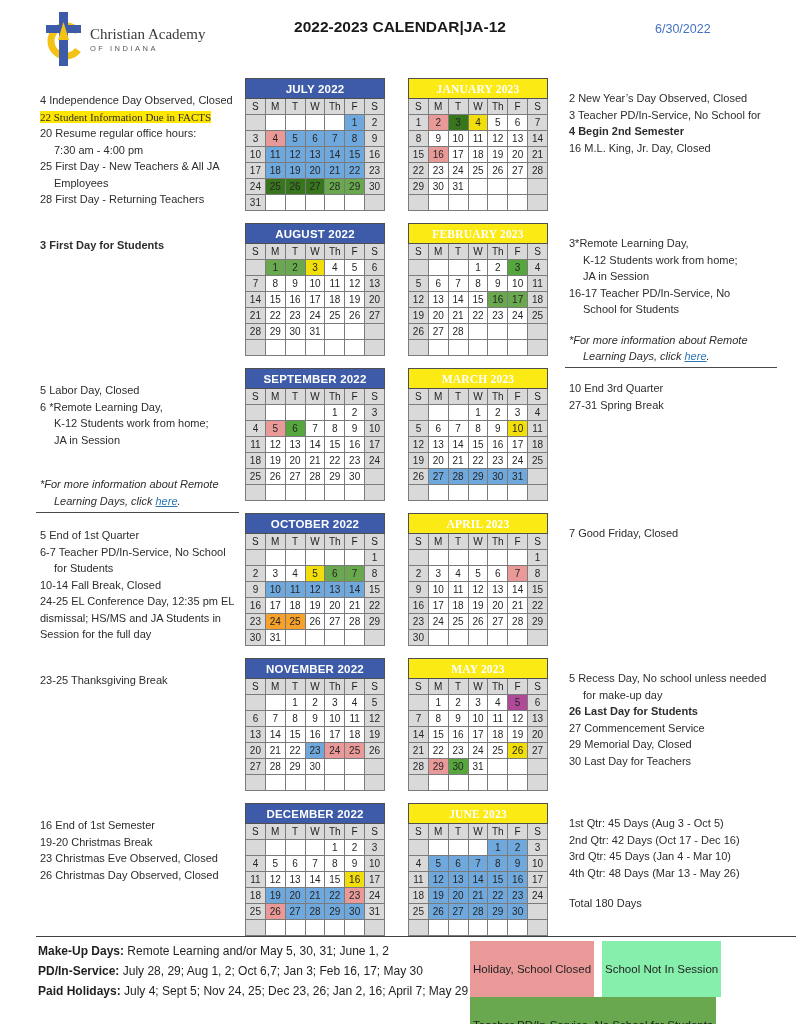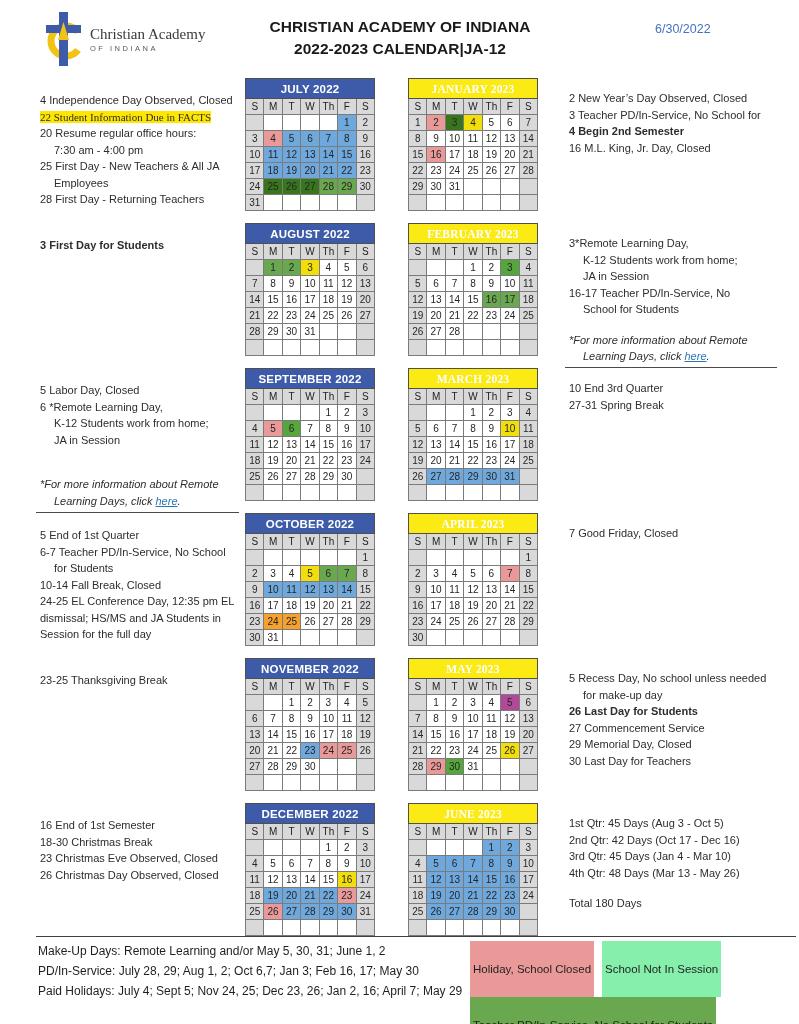--- a/index.html
+++ b/index.html
@@ -24,40 +24,40 @@
   .note-line.bold{font-weight:bold;}
   .note-line.it{font-style:italic;}
   .note-hl{background:#FFE600;font-family:Liberation Serif, serif;}
   .note-gap{height:14px;}
   .rule-bottom-l{border-bottom:1.5px solid #4a4a4a;margin-right:6px;}
   .rule-bottom-r{border-bottom:1.5px solid #4a4a4a;margin-right:18px;}
   a.note-link{color:#2E75B6;text-decoration:underline;cursor:pointer;}
 
   
   .mcell{padding-top:0;}
-  table.month{border-collapse:collapse;table-layout:fixed;width:130px;border:1.5px solid #4f4f4f;}
+  table.month{border-collapse:collapse;table-layout:fixed;width:140px;border:1.5px solid #4f4f4f;}
   table.month th.mt{height:17px;font-size:11.5px;font-weight:bold;border:1px solid #4f4f4f;letter-spacing:.2px;}
   .theme-blue th.mt{background:#3D5BA9;color:#ffffff;}
   .theme-yellow th.mt{background:#FBEA14;color:#ffffff;font-family:Liberation Serif, serif;}
   table.month td{border:1px solid #7b7b7b;height:15px;text-align:center;font-size:10px;padding:0;color:#262626;background:#ffffff;}
   table.month td.dow{background:#D9D9D9;color:#222;}
   td.we{background:#D9D9D9 !important;}
   td.c-hol{background:#EA9999 !important;}
   td.c-nis{background:#6FA8DC !important;}
   td.c-pd{background:#69A84F !important;}
   td.c-rem{background:#55A63C !important;}
   td.c-dkg{background:#38761D !important;}
   td.c-grad{background:#F2DE0A !important;}
   td.c-conf{background:#F6A12C !important;}
   td.c-rec{background:#B04A98 !important;}
 
   
   .legend-rule{position:absolute;top:936px;left:36px;width:760px;border-top:1.8px solid #3f3f3f;}
   .legend-left{position:absolute;top:941px;left:38px;font-size:12px;line-height:20px;color:#1f1f1f;}
-  .legend-left b{font-weight:normal;}
+  .legend-left b{font-weight:bold;}
   .legend-right{position:absolute;top:941px;left:470px;font-size:11.5px;line-height:20px;}
   .legend-right .lrow{white-space:nowrap;}
   .swatch{display:inline-block;padding:18px 3px;color:#1f1f1f;}
   .sw-hol{background:#EA9999;} .sw-nis{background:#86efac;margin-left:8px;} .sw-pd{background:#69A84F;}
   .sw-grad{background:#a16207;} .sw-rem{background:#55A63C;} .sw-conf{background:#F6A12C;}
 </style>
 </head>
 <body>
 
 <div class="hdr-logo">
@@ -66,21 +66,20 @@
     <rect x="21" y="2" width="9" height="54" fill="#3D5BA9"></rect>
     <rect x="8" y="15" width="35" height="8" fill="#3D5BA9"></rect>
     <path d="M 25.5 12 L 31 30 L 20 30 Z" fill="#F2C314"></path>
   </svg>
   <div>
     <div class="logo-name">Christian Academy</div>
     <div class="logo-sub">OF INDIANA</div>
   </div>
 </div>
 <div class="hdr-title">
-  <div>CHRISTIAN ACADEMY OF INDIANA</div>
   <div>2022-2023 CALENDAR|JA-12</div>
 </div>
 <div class="hdr-date">6/30/2022</div>
 
 <div class="content">
   <div class="notes notes-left">
       <div class="note-line"><span>4 Independence Day Observed, Closed</span></div>
       <div class="note-line"><span class="note-hl">22 Student Information Due in FACTS</span></div>
       <div class="note-line"><span>20 Resume regular office hours:</span></div>
       <div class="note-line ind"><span>7:30 am - 4:00 pm</span></div>
@@ -864,21 +863,21 @@
       <div class="note-line"><span>5 Recess Day, No school unless needed</span></div>
       <div class="note-line ind"><span>for make-up day</span></div>
       <div class="note-line bold"><span>26 Last Day for Students</span></div>
       <div class="note-line"><span>27 Commencement Service</span></div>
       <div class="note-line"><span>29 Memorial Day, Closed</span></div>
       <div class="note-line"><span>30 Last Day for Teachers</span></div>
     </div>
 
   <div class="notes notes-left">
       <div class="note-line"><span>16 End of 1st Semester</span></div>
-      <div class="note-line"><span>18-30 Christmas Break</span></div>
+      <div class="note-line"><span>19-20 Christmas Break</span></div>
       <div class="note-line"><span>23 Christmas Eve Observed, Closed</span></div>
       <div class="note-line"><span>26 Christmas Day Observed, Closed</span></div>
     </div>
   <div class="mcell">
       <table class="month theme-blue">
         <tbody>
           <tr>
             <th class="mt" colspan="7">DECEMBER 2022</th>
           </tr>
           <tr>

